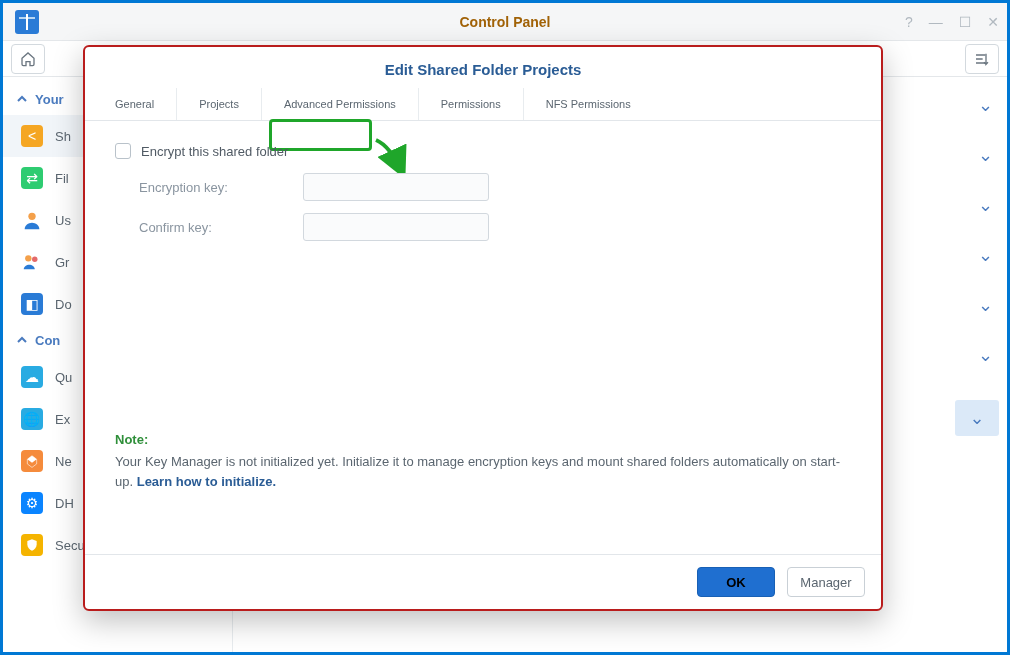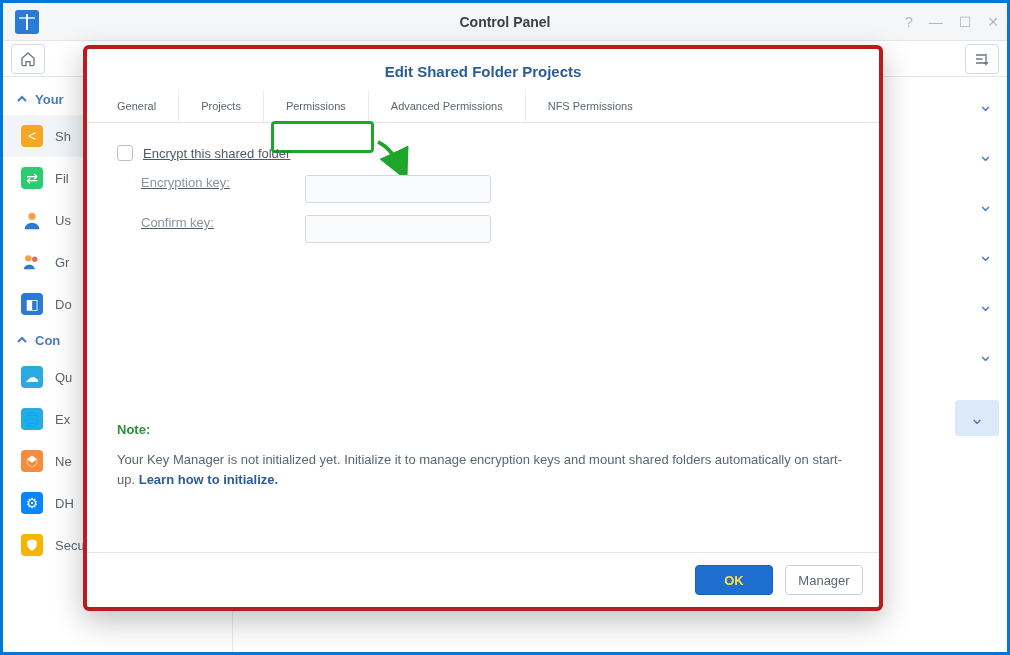--- a/index.html
+++ b/index.html
@@ -32,21 +32,21 @@
     margin-left:4px;
     position:relative;
   }
   .app-icon::after{
     content:""; position:absolute; left:11px; top:4px; bottom:4px; width:2px; background:#fff;
   }
   .app-icon::before{
     content:""; position:absolute; left:4px; right:4px; top:7px; height:2px; background:#b8d6f2;
   }
   .window-title {
-    color:#404040; font-weight:600; font-size:14px;
+    color:#a16207; font-weight:600; font-size:14px;
     position:absolute; left:50%; transform:translateX(-50%);
   }
   .window-ctrls { display:flex; gap:16px; color:#b1b9c0; font-size:14px; }
   .window-ctrls span { cursor:default; }
 
   .toolbar-row {
     height: 36px;
     display:flex; align-items:center; justify-content:space-between;
     padding: 0 8px;
     border-bottom: 1px solid #e4e7ea;
@@ -105,21 +105,21 @@
   .footer-bar {
     position:absolute; bottom:0; left:0; right:0; height:36px;
     border-top:1px solid #e4e7ea; display:flex; align-items:center;
     justify-content:flex-end; gap:14px; padding:0 12px; color:#6b7680;
   }
   .refresh { color:#6b7680; font-size:16px; }
 
   
   .modal {
     position:absolute; left:80px; top:42px; width:800px; height:566px;
-    background:#fff; border:4px solid #b91c1c; border-radius:6px;
+    background:#fff; border:2px solid #b91c1c; border-radius:6px;
     box-shadow: 0 10px 30px rgba(0,0,0,.25);
     display:flex; flex-direction:column;
     z-index:50;
   }
   .modal-title {
     text-align:center; color:#2a5c95; font-weight:600; font-size:15px;
     padding:14px 0 10px;
   }
   .tabs {
     display:flex; border-bottom:1px solid #e2e6ea; padding:0 8px;
@@ -132,46 +132,46 @@
   .tab.active {
     color:#1fa62a; font-weight:700;
   }
   .highlight-box {
     position:absolute; left:184px; top:72px; width:103px; height:32px;
     border:3px solid #1fa62a; border-radius:4px; pointer-events:none;
   }
   .highlight-arrow{
     position:absolute; left:287px; top:89px; pointer-events:none;
   }
-  .modal-body { flex:1; padding:22px 30px 8px; position:relative;text-decoration:underline; }
+  .modal-body { flex:1; padding:22px 30px 8px; position:relative; }
   .chk-row { display:flex; align-items:center; gap:10px; margin-bottom:14px;}
   .chkbox { width:16px; height:16px; border:1px solid #b9c2ca; border-radius:3px; background:#fff;}
-  .form-row { display:flex; gap:28px; margin:8px 0 12px 24px;}
+  .form-row { display:flex; align-items:center; gap:28px; margin:8px 0 12px 24px;}
   .form-label { width:136px; color:#8a95a0; }
   .form-input {
     width:186px; height:28px; border:1px solid #d2d8de; background:#fafbfc;
     border-radius:3px;
   }
   .note-block {
     position:absolute; left:30px; right:30px; bottom:62px;
     color:#5b6670; font-size:13px; line-height:1.55;
   }
-  .note-head { color:#2f8f3a; font-weight:600; margin-bottom:10px;}
+  .note-head { color:#2f8f3a; font-weight:600; margin-bottom:2px;}
   .note-link { color:#2a5c95; font-weight:700; text-decoration:none; cursor:default;}
   .modal-footer {
     border-top:1px solid #e2e6ea; padding:12px 16px;
     display:flex; justify-content:flex-end; gap:12px;
   }
   .btn {
     min-width:78px; height:30px; border-radius:4px; border:1px solid #c9d0d6;
     background:#fff; color:#5b6670; font-size:13px; cursor:default;
     display:inline-flex; align-items:center; justify-content:center;
   }
   .btn-primary {
-    background:#1f6fd0; border-color:#1860b5; color:#fde047; font-weight:600;
+    background:#1f6fd0; border-color:#1860b5; color:#000000; font-weight:600;
   }
 </style>
 </head>
 <body>
 
 <div class="window-bar">
   <span class="app-icon"></span>
   <span class="window-title">Control Panel</span>
   <div class="window-ctrls">
     <span>?</span>
@@ -286,22 +286,22 @@
       <span class="chev-down">⌄</span>
     </div>
   </div>
 </div>
 
 <div class="modal">
   <div class="modal-title">Edit Shared Folder Projects</div>
   <div class="tabs">
     <div class="tab">General</div>
     <div class="tab">Projects</div>
+    <div class="tab">Advanced Permissions</div>
     <div class="tab">Permissions</div>
-    <div class="tab">Advanced Permissions</div>
     <div class="tab">NFS Permissions</div>
   </div>
 
   <div class="highlight-box"></div>
   <svg class="highlight-arrow" width="46" height="46">
     <defs>
         <marker id="ah" markerWidth="8" markerHeight="8" refX="6" refY="4" orient="auto">
           <path d="M0 0 L8 4 L0 8 z" fill="#1fa62a"></path>
         </marker>
       </defs>

